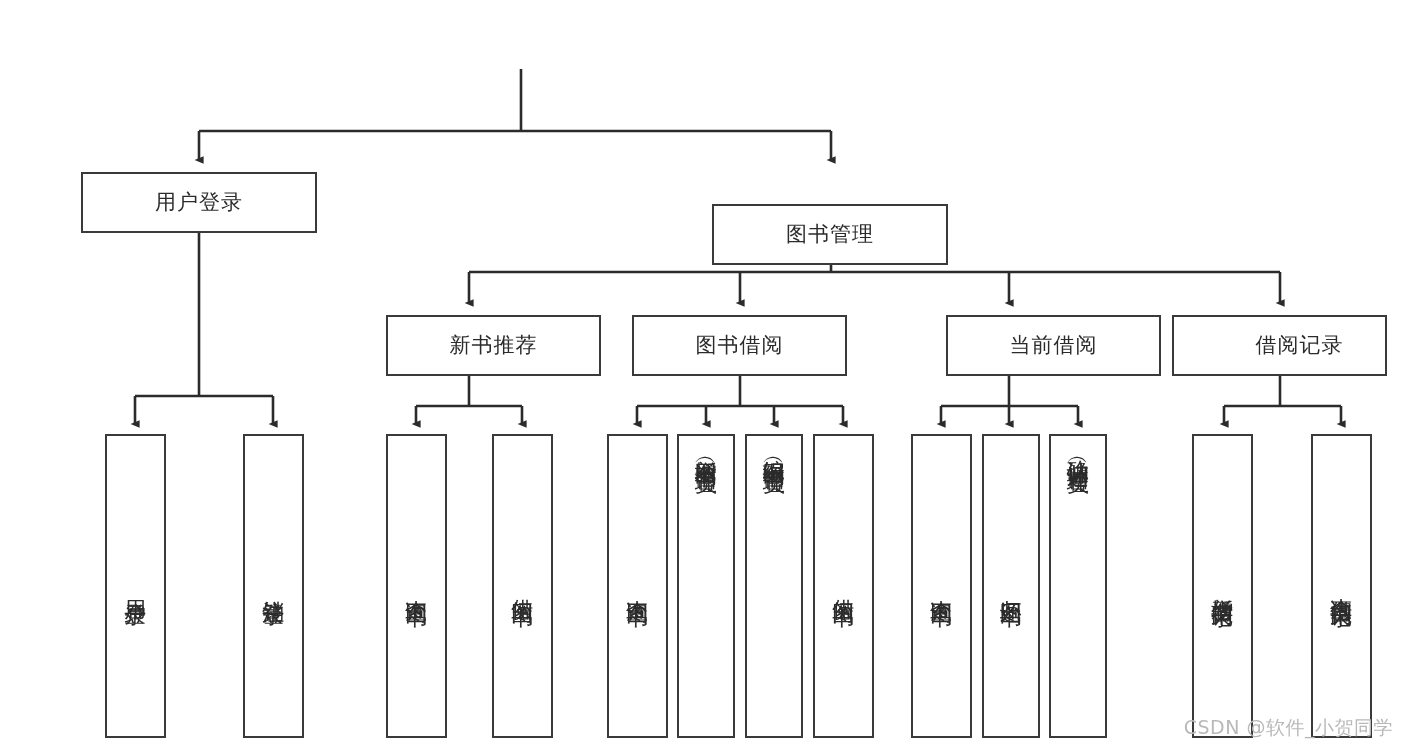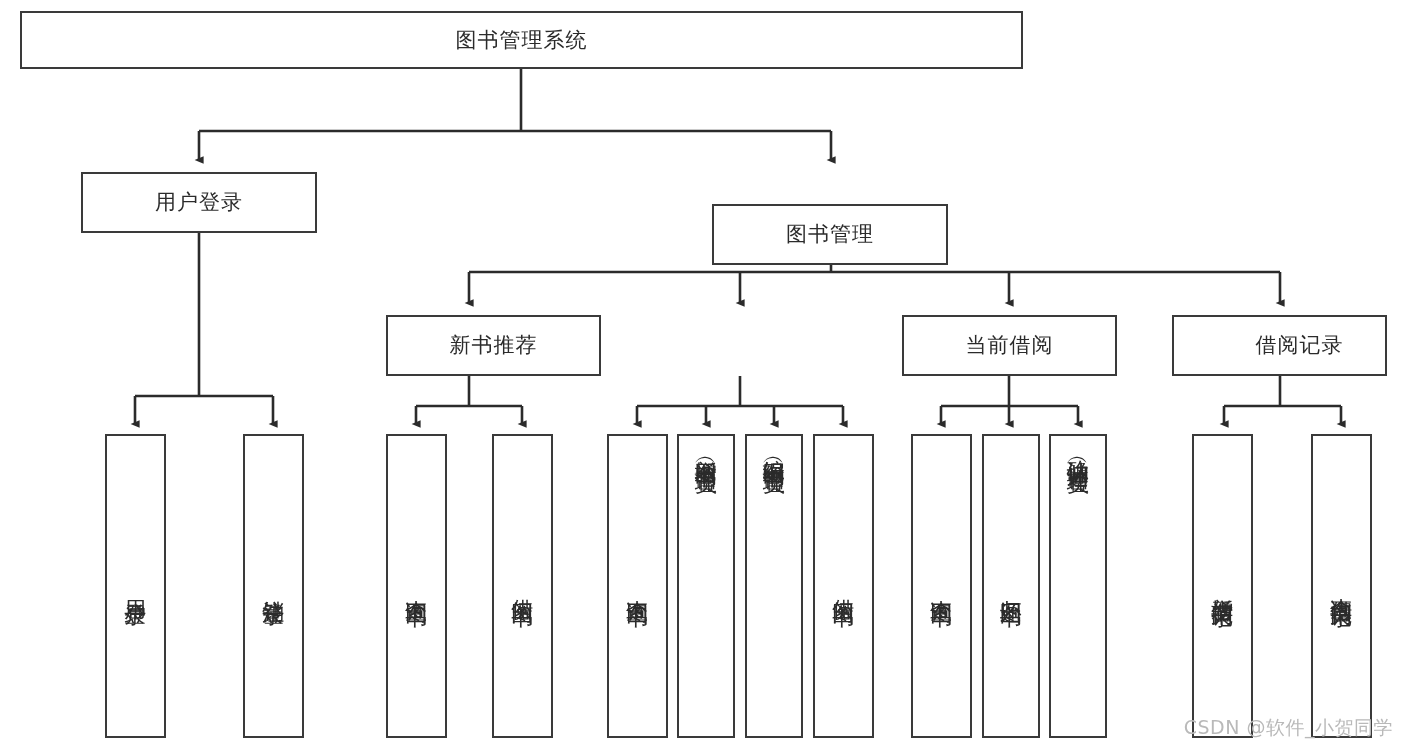--- a/index.html
+++ b/index.html
@@ -115,35 +115,35 @@
       <path d="M1009,406 L1009,424" marker-end="url(#arrow)"></path>
       <path d="M1078,406 L1078,424" marker-end="url(#arrow)"></path>
 
       <path d="M1280,376 L1280,406"></path>
       <path d="M1224,406 L1341,406"></path>
       <path d="M1224,406 L1224,424" marker-end="url(#arrow)"></path>
       <path d="M1341,406 L1341,424" marker-end="url(#arrow)"></path>
     </g>
   </svg>
 
-  <div class="node" style="left:20px; top:11px; width:1003px; height:58px;">
-    <span class="label">图书管理系统</span>
-  </div>
 
   <div class="node" style="left:81px; top:172px; width:236px; height:61px;">
     <span class="label">用户登录</span>
   </div>
   <div class="node" style="left:712px; top:172px; width:236px; height:61px;margin-top:32px;">
     <span class="label">图书管理</span>
   </div>
 
   <div class="node" style="left:362px; top:315px; width:215px; height:61px;margin-left:24px;">
     <span class="label">新书推荐</span>
   </div>
-  <div class="node" style="left:902px; top:315px; width:215px; height:61px;">
+  <div class="node" style="left:632px; top:315px; width:215px; height:61px;">
+    <span class="label">图书借阅</span>
+  </div>
+  <div class="node" style="left:946px; top:315px; width:215px; height:61px;">
     <span class="label">当前借阅</span>
   </div>
   <div class="node" style="left:1172px; top:315px; width:215px; height:61px;padding-left:40px;">
     <span class="label">借阅记录</span>
   </div>
 
   <div class="node leaf" style="left:105px; top:434px; width:61px; height:304px;">
     <span class="label">用户登录</span>
   </div>
   <div class="node leaf" style="left:243px; top:434px; width:61px; height:304px;">

